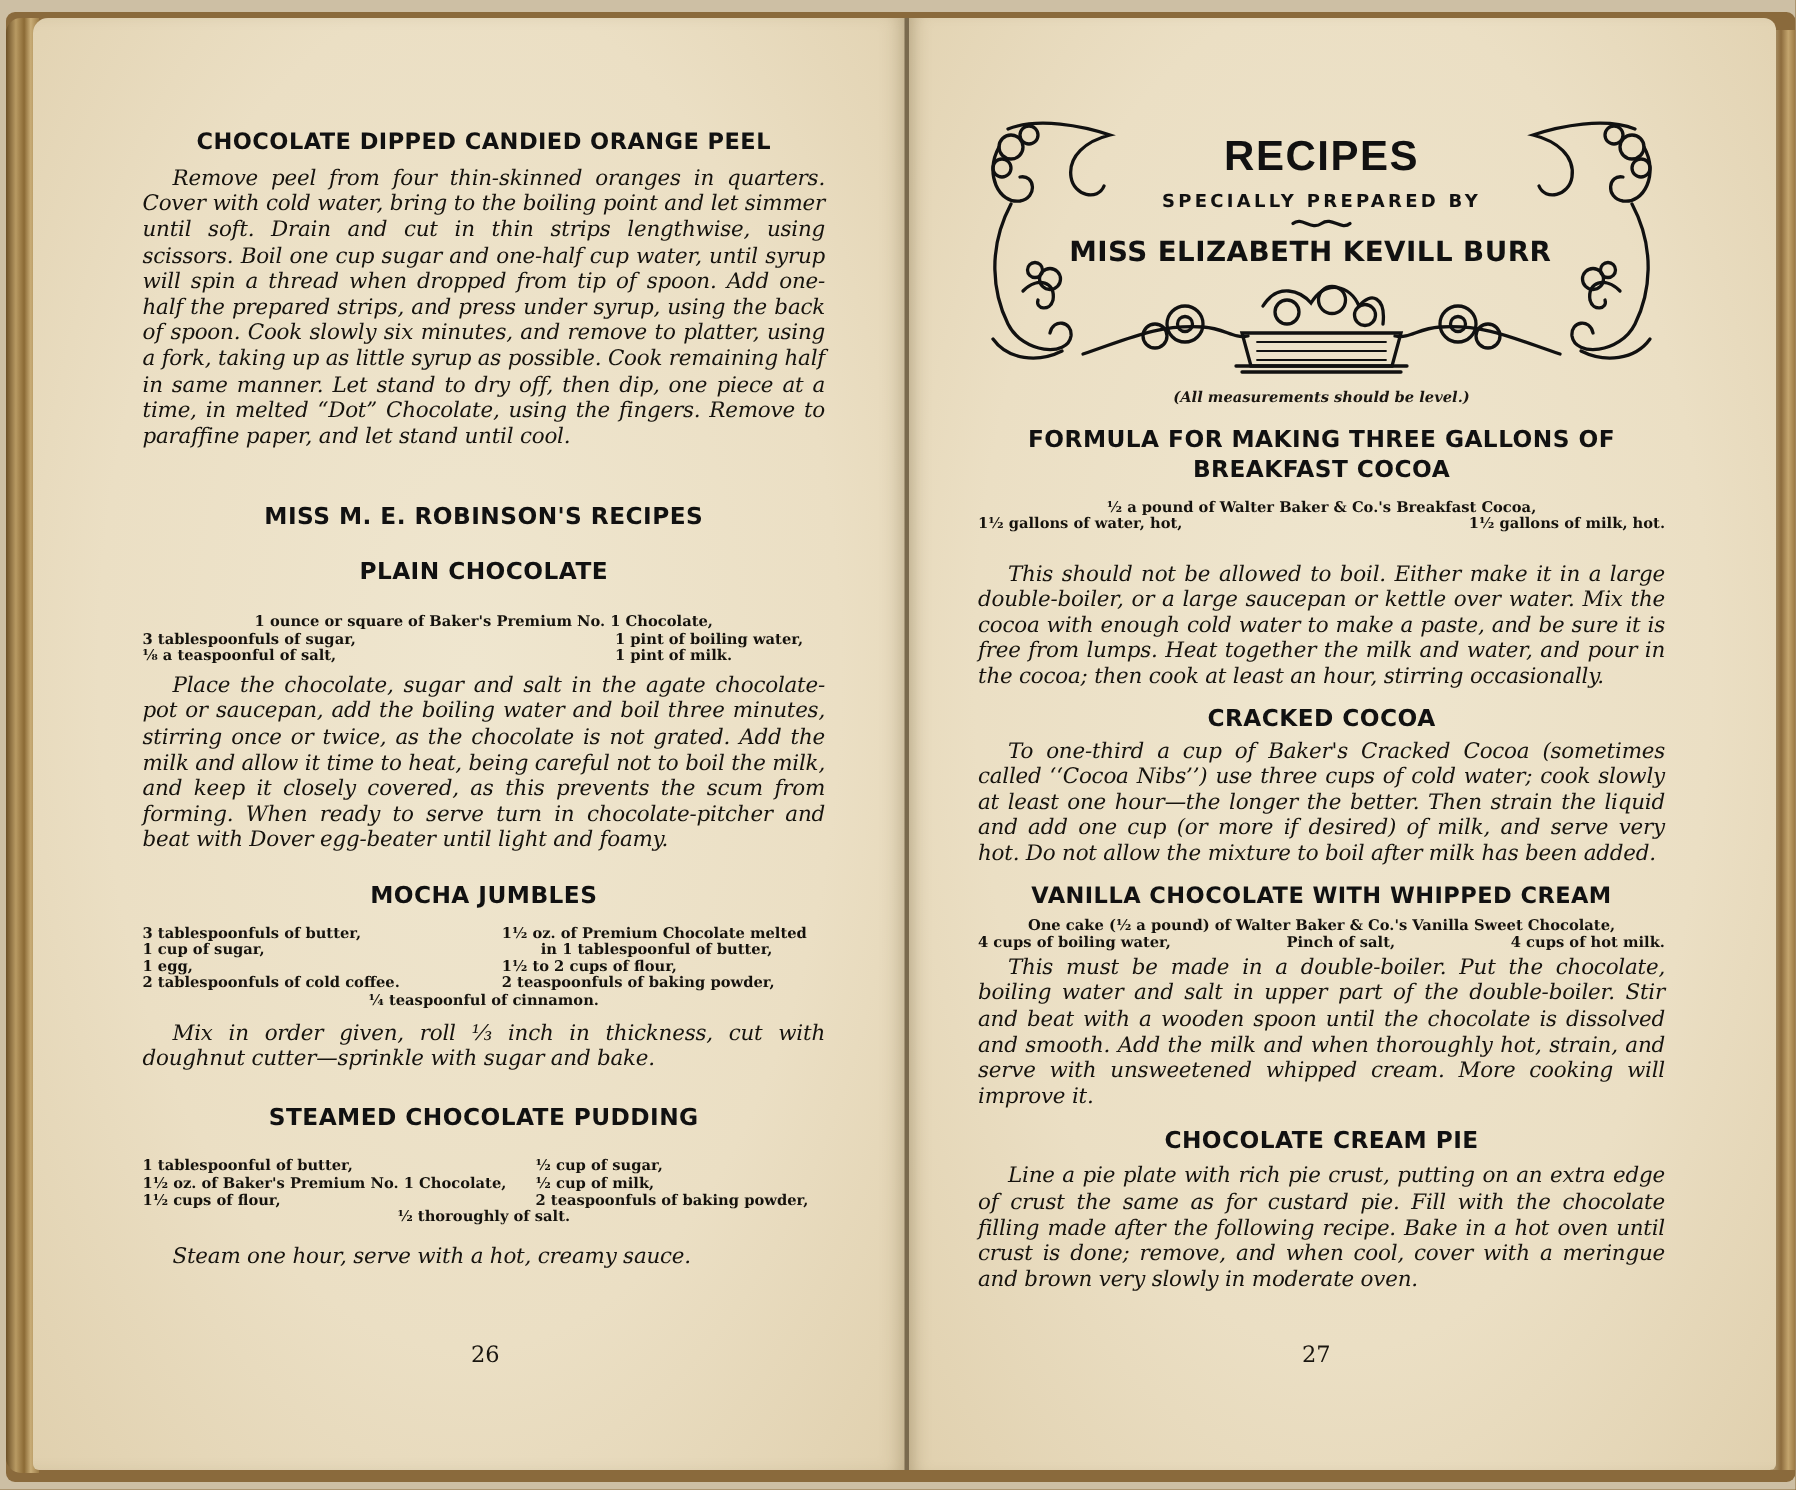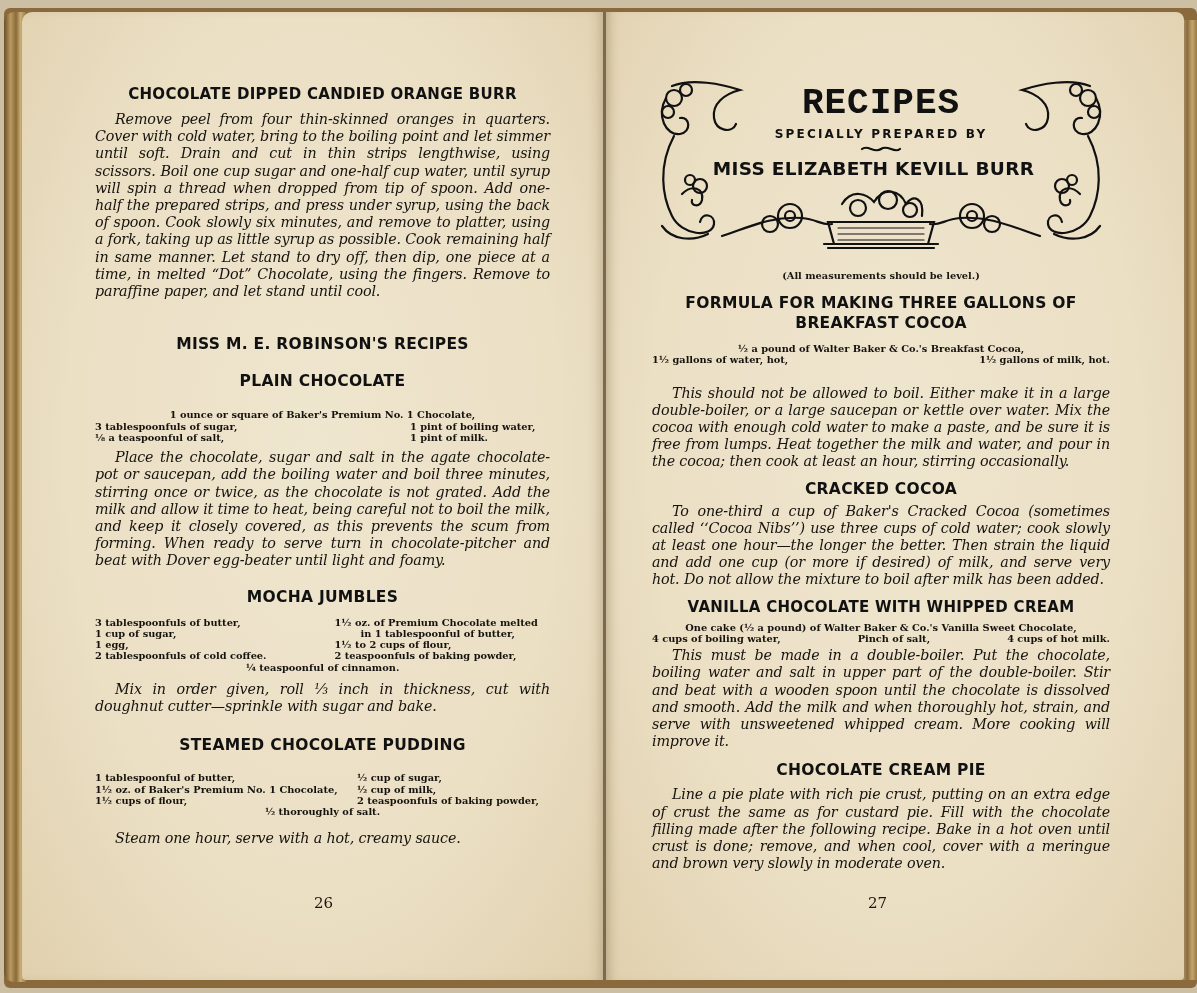--- a/index.html
+++ b/index.html
@@ -57,22 +57,22 @@
   .ing .grid2 { display: grid; grid-template-columns: 1fr 1fr; }
   .pagenum { position: absolute; font-size: 15px; font-family: "DejaVu Serif", serif; }
 
   
   .banner {
     position: relative; width: 458px; height: 176px;
   }
   .banner svg { position: absolute; left: 0; top: 0; }
   .banner .title {
     position: absolute; left: 0; right: 0; top: 8px; text-align: center;
-    font-family: Liberation Mono, monospace; font-weight: bold;
-    font-size: 36px; letter-spacing: 1px; color: #111; line-height: 40px;
+    font-family: Liberation Sans, sans-serif; font-weight: bold;
+    font-size: 28px; letter-spacing: 1px; color: #111; line-height: 40px;
   }
   .banner .sub {
     position: absolute; left: 0; right: 0; top: 51px; text-align: center;
     font-family: "DejaVu Sans", sans-serif; font-weight: bold; font-size: 12px; letter-spacing: 2.2px; color: #111;
   }
   .banner .author {
     position: absolute; left: 0; right: 15px; top: 82px; text-align: center;
     font-family: "DejaVu Sans", sans-serif; font-weight: bold; font-size: 18.5px; letter-spacing: 0.3px; color: #111;
   }
   .note { text-align: center; font-size: 9.8px; font-weight: bold; font-family: "DejaVu Serif", serif; }
@@ -80,21 +80,21 @@
 </head>
 <body>
 
 <div class="book"></div>
 <div class="edge-left"></div>
 <div class="edge-right"></div>
 
 <div class="page left">
   <div class="content">
 
-    <h2 style="font-size:15px;">CHOCOLATE DIPPED CANDIED ORANGE BURR</h2>
+    <h2 style="font-size:15px;">CHOCOLATE DIPPED CANDIED ORANGE PEEL</h2>
     <p class="para" style="margin-top:7px;">Remove peel from four thin-skinned oranges in quarters. Cover with cold water, bring to the boiling point and let simmer until soft. Drain and cut in thin strips lengthwise, using scissors. Boil one cup sugar and one-half cup water, until syrup will spin a thread when dropped from tip of spoon. Add one-half the prepared strips, and press under syrup, using the back of spoon. Cook slowly six minutes, and remove to platter, using a fork, taking up as little syrup as possible. Cook remaining half in same manner. Let stand to dry off, then dip, one piece at a time, in melted “Dot” Chocolate, using the fingers. Remove to paraffine paper, and let stand until cool.</p>
 
     <h2 style="margin-top:34px;">MISS M. E. ROBINSON'S RECIPES</h2>
     <h2 style="margin-top:17px;">PLAIN CHOCOLATE</h2>
 
     <div class="ing" style="margin-top:18px;">
       <div class="center">1 ounce or square of Baker's Premium No. 1 Chocolate,</div>
       <div class="row">
           <span>3 tablespoonfuls of sugar,</span>
           <span style="width:140px;">1 pint of boiling water,</span>
@@ -195,21 +195,21 @@
           <path d="M190 128 C 200 112, 215 118, 222 126 C 232 110, 248 114, 254 128 C 262 118, 272 122, 270 140"></path>
           <circle cx="206" cy="132" r="8"></circle>
             <circle cx="236" cy="124" r="9"></circle>
             <circle cx="258" cy="134" r="7"></circle>
         </g>
       </svg>
       <div class="title">RECIPES</div>
       <div class="sub">SPECIALLY PREPARED BY</div>
       <div class="author">MISS ELIZABETH KEVILL BURR</div>
     </div>
-    <div class="note" style="margin-top:18px;">(All measurements should be level.)</div>
+    <div class="note" style="margin-top:8px;font-style:italic;">(All measurements should be level.)</div>
 
     <h2 style="margin-top:12px;text-align:center;">FORMULA FOR MAKING THREE GALLONS OF</h2>
     <h2>BREAKFAST COCOA</h2>
     <div class="ing" style="margin-top:10px;">
       <div class="center">½ a pound of Walter Baker &amp; Co.'s Breakfast Cocoa,</div>
       <div class="row">
           <span>1½ gallons of water, hot,</span>
           <span>1½ gallons of milk, hot.</span>
         </div>
     </div>

